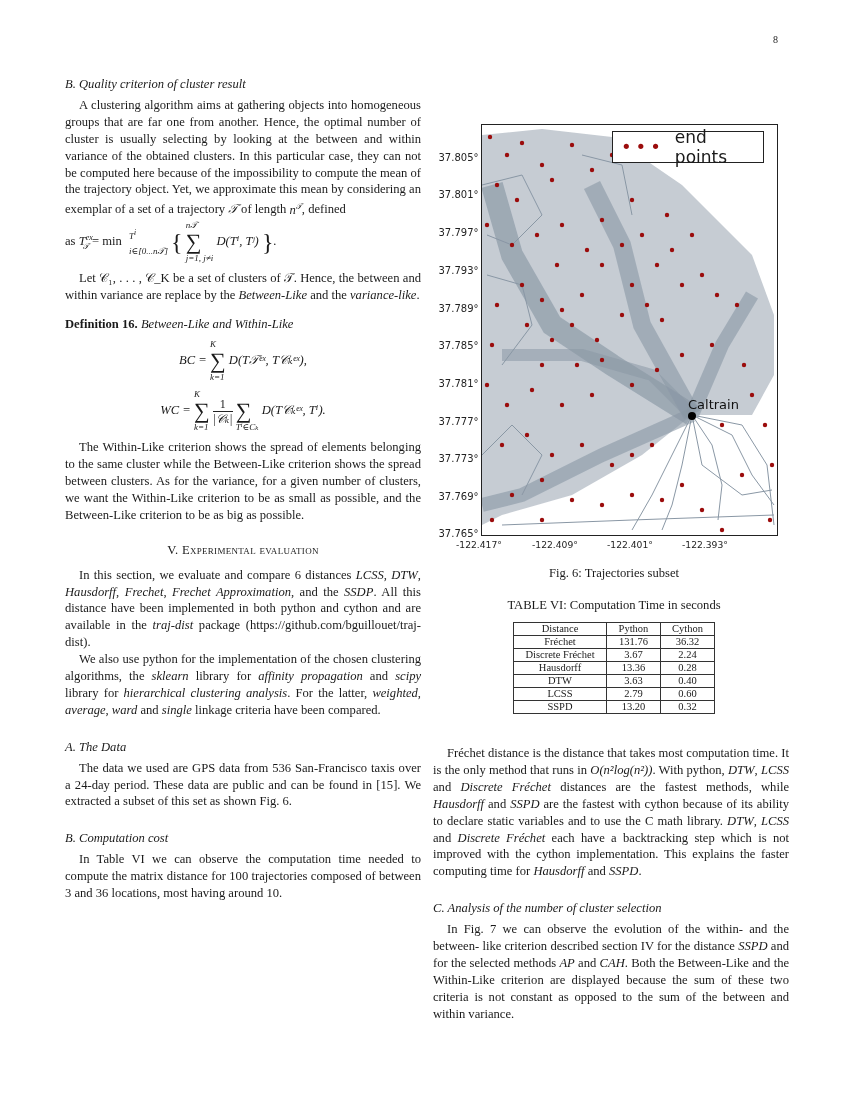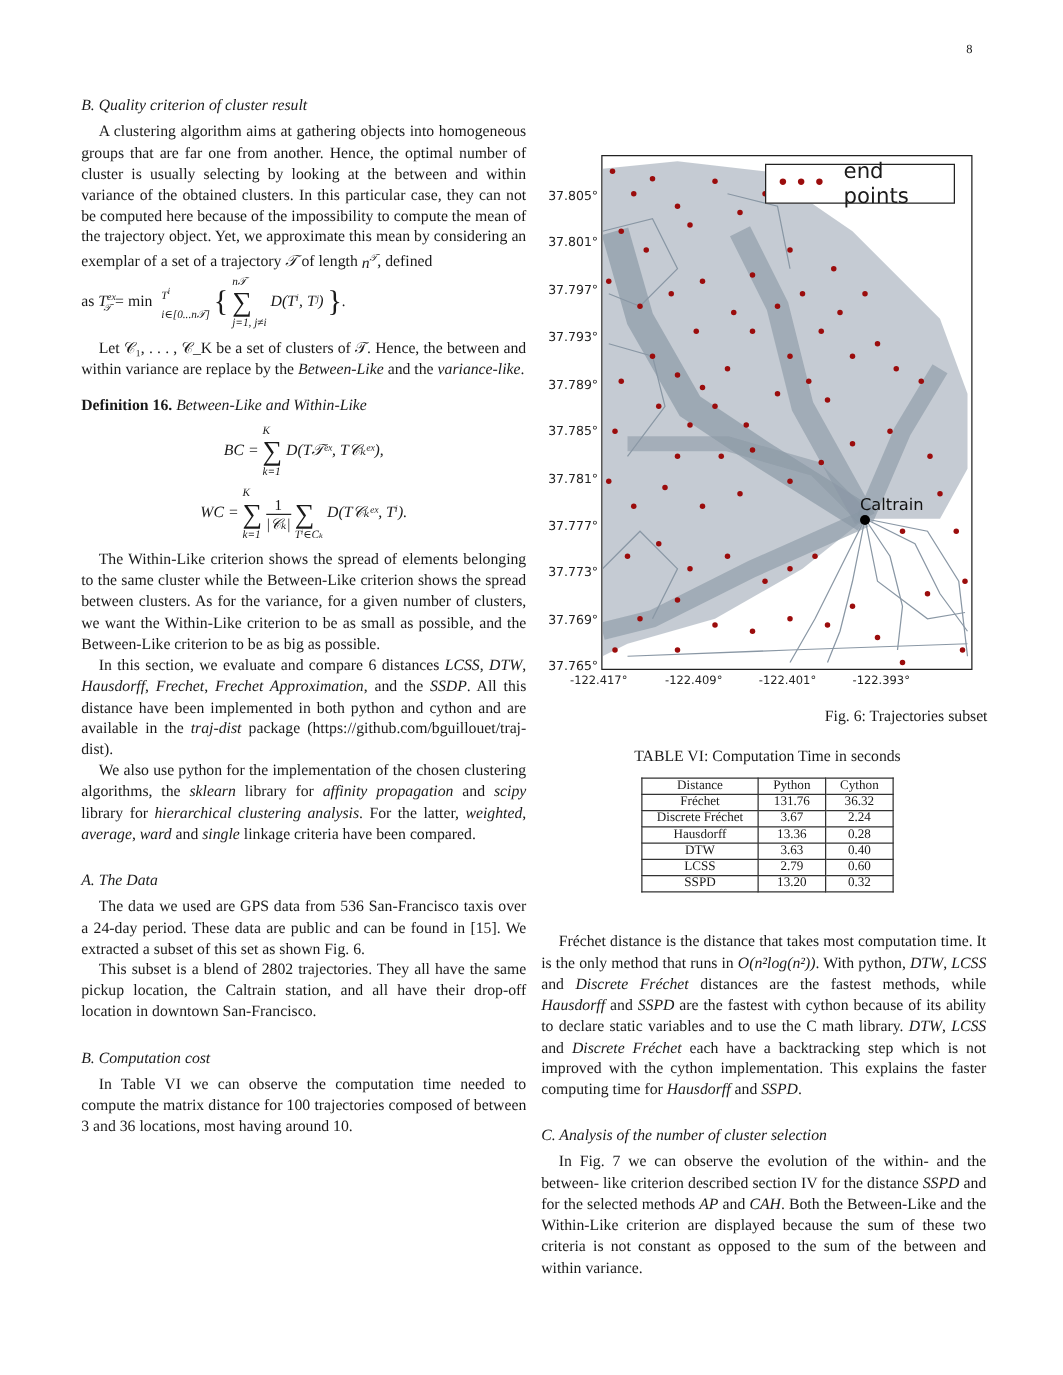--- a/index.html
+++ b/index.html
@@ -28,21 +28,21 @@
   .figure { position:absolute; left:438px; top:84px; width:352px; height:500px; }
   .fig-title { position:absolute; left:0; width:100%; top:0; text-align:center;
                font-family:"DejaVu Sans",sans-serif; font-size:17.5px; line-height:19px; color:#111; }
   .plot { position:absolute; left:43px; top:40px; width:295px; height:410px; border:1.5px solid #222; background:#fff; overflow:hidden; }
   .ytick { position:absolute; left:0; width:41px; text-align:center; font-family:"DejaVu Sans",sans-serif; font-size:10px; color:#222; }
   .xtick { position:absolute; top:455px; font-family:"DejaVu Sans",sans-serif; font-size:9.2px; color:#222; }
   .legend { position:absolute; left:130px; top:6px; width:150px; height:30px; border:1.3px solid #222; background:#fff;
             font-family:"DejaVu Sans",sans-serif; font-size:17px; display:flex; align-items:center; }
   .legend .dots { color:#9b0c0c; font-size:18px; letter-spacing:4px; margin-left:8px; margin-right:10px; line-height:10px; }
   .caltrain-label { position:absolute; font-family:"DejaVu Sans",sans-serif; font-size:13px; color:#111; }
-  .fig-caption { position:absolute; left:438px; top:566px; width:352px; text-align:right; font-size:12.6px; }
+  .fig-caption { position:absolute; left:438px; top:566px; width:352px; text-align:center; font-size:12.6px; }
   .tbl-caption { position:absolute; left:438px; top:598px; width:352px; text-align:center; font-size:12.6px; }
   table.ctime { position:absolute; left:513px; top:622px; border-collapse:collapse; font-size:10.5px; line-height:12px; }
   table.ctime td, table.ctime th { border:1px solid #333; padding:0 4px; text-align:center; font-weight:normal; }
   table.ctime td.c1 { min-width:84px; }
   table.ctime td.c2 { min-width:45px; }
   table.ctime td.c3 { min-width:45px; }
   .right-body { position:absolute; left:433px; top:745px; width:356px; font-size:12.6px; line-height:16.9px; text-align:justify; }
 </style>
 </head>
 <body>
@@ -108,20 +108,21 @@
     <span class="sum">
       <span class="lim">&nbsp;</span>
       <span class="sig">∑</span>
       <span class="lim">Tⁱ∈Cₖ</span>
     </span>
     <span>D(T𝒞ₖᵉˣ, Tⁱ).</span>
   </div>
 
   <p style="margin-top:6px">The Within-Like criterion shows the spread of elements belonging to the same cluster while the Between-Like criterion shows the spread between clusters. As for the variance, for a given number of clusters, we want the Within-Like criterion to be as small as possible, and the Between-Like criterion to be as big as possible.</p>
 
+  <div class="section-head">V. Experimental evaluation</div>
   <p>
     <span>In this section, we evaluate and compare 6 distances</span>
     <span class="it">LCSS</span>,
     <span class="it">DTW</span>,
     <span class="it">Hausdorff</span>,
     <span class="it">Frechet</span>,
     <span class="it">Frechet Approximation</span><span>, and the</span>
     <span class="it">SSDP</span><span>. All this distance have been implemented in both python and cython and are available in the</span>
     <span class="it">traj-dist</span>
     <span>package (https://github.com/bguillouet/traj-dist).</span>
@@ -139,21 +140,20 @@
     <span class="it">average</span>,
     <span class="it">ward</span>
     <span>and</span>
     <span class="it">single</span>
     <span>linkage criteria have been compared.</span>
   </p>
 
   <div class="gap"></div>
   <div class="subsec">A. The Data</div>
   <p>The data we used are GPS data from 536 San-Francisco taxis over a 24-day period. These data are public and can be found in [15]. We extracted a subset of this set as shown Fig. 6.</p>
-  <p>This subset is a blend of 2802 trajectories. They all have the same pickup location, the Caltrain station, and all have their drop-off location in downtown San-Francisco.</p>
 
   <div class="gap"></div>
   <div class="subsec">B. Computation cost</div>
   <p>In Table VI we can observe the computation time needed to compute the matrix distance for 100 trajectories composed of between 3 and 36 locations, most having around 10.</p>
 </div>
 
 <div class="figure">
 
   <div class="ytick" style="top:68px">37.805°</div>
   <div class="ytick" style="top:105px">37.801°</div>

